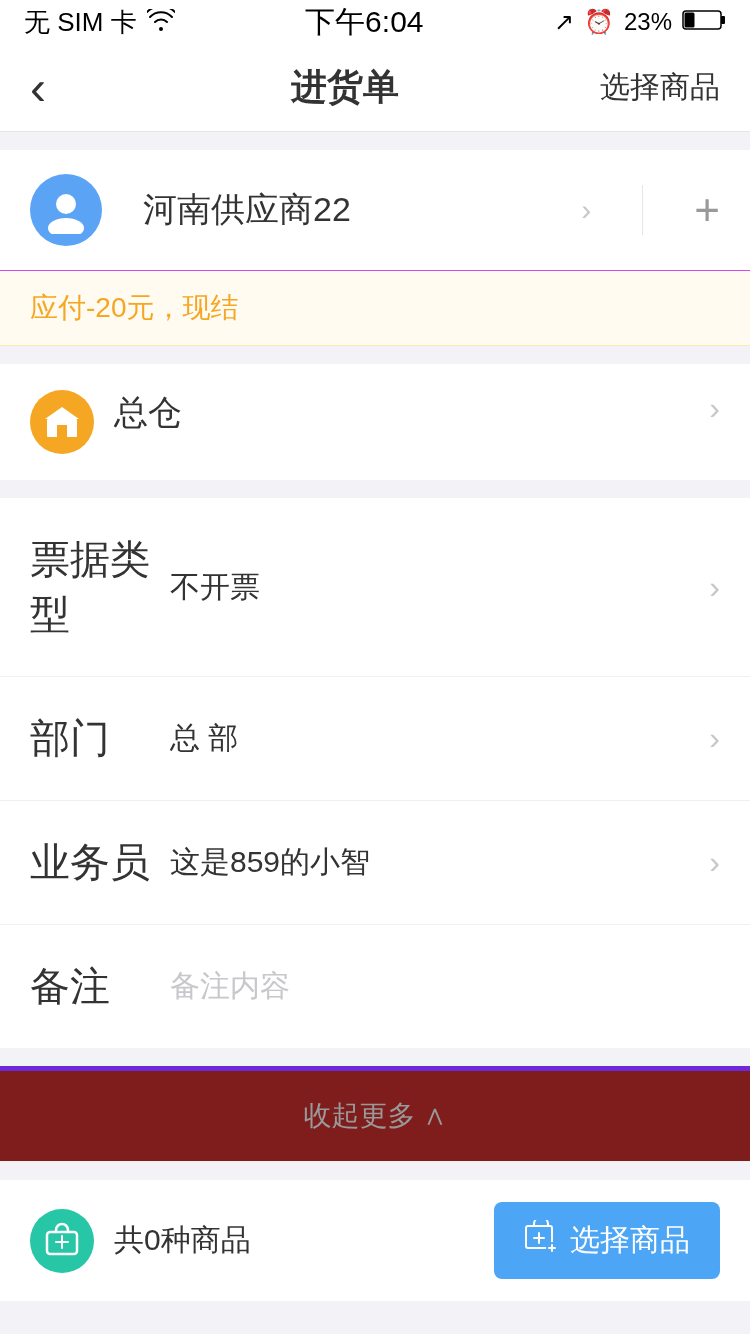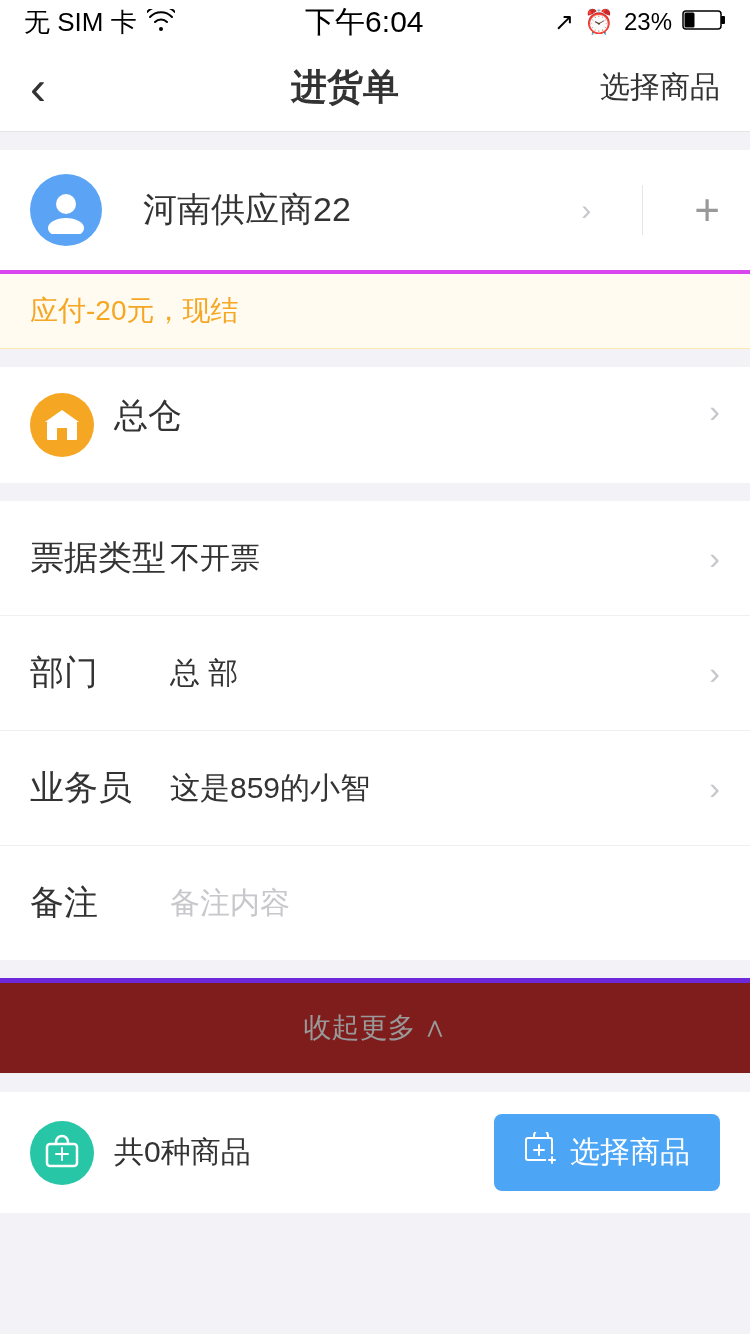--- a/index.html
+++ b/index.html
@@ -113,21 +113,21 @@
       cursor: pointer;
       line-height: 1;
     }
 
     
     .notice-banner {
       background: #fffbf0;
       padding: 18px 30px;
       font-size: 28px;
       color: #f5a623;
-      border-top: 4px solid #d946ef;
+      border-top: 1px solid #d946ef;
       border-bottom: 1px solid #fde8b0;
     }
 
     
     .warehouse-row {
       display: flex;
       align-items: flex-start;
       padding: 26px 30px;
       background: #fff;
       margin-top: 18px;
@@ -163,21 +163,21 @@
       display: flex;
       align-items: center;
       padding: 34px 30px;
       border-bottom: 1px solid #f0f0f0;
       min-height: 96px;
     }
     .form-row:last-child {
       border-bottom: none;
     }
     .form-label {
-      font-size: 34px;
+      font-size: 40px;
       color: #333;
       width: 140px;
       flex-shrink: 0;
     }
     .form-value {
       flex: 1;
       font-size: 30px;
       color: #333;
     }
     .form-value.placeholder {

